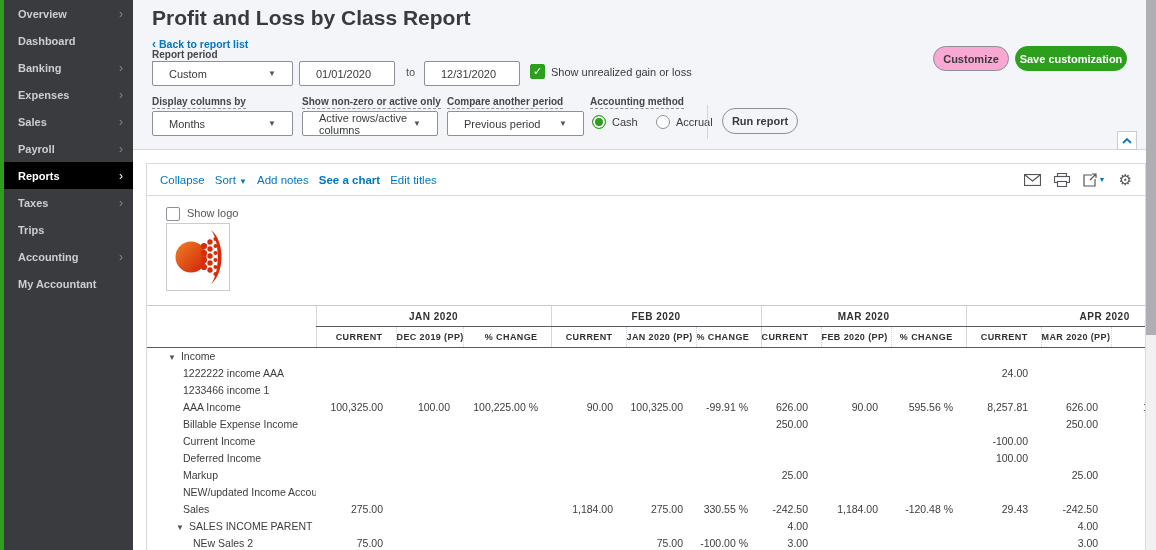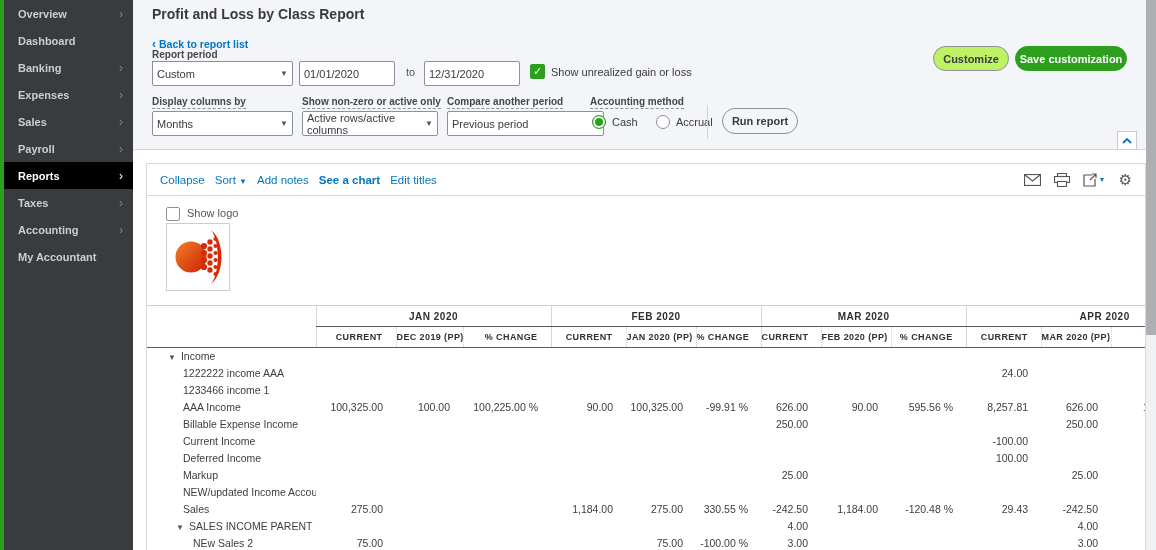--- a/index.html
+++ b/index.html
@@ -12,53 +12,53 @@
              background:#3a3b3f; border-left:4px solid #2ca01c; padding-top:0; }
   .side-item { height:27px; display:flex; align-items:center; padding:0 10px 0 14px;
                font-size:11px; font-weight:bold; color:#cbced3; cursor:pointer; }
   .side-item .chev { margin-left:auto; color:#85878c; font-size:12px; font-weight:normal; }
   .side-item.active { background:#000; color:#fff; }
   .side-item.active .chev { color:#fff; }
 
   
   .header { position:absolute; left:133px; top:0; width:1013px; height:150px;
             background:#f4f5f8; border-bottom:1px solid #d5d8dc; }
-  .page-title { position:absolute; left:19px; top:6px; font-size:14px; font-weight:bold; color:#393a3d; }
+  .page-title { position:absolute; left:19px; top:6px; font-size:21px; font-weight:bold; color:#393a3d; }
   .back-link { position:absolute; left:19px; top:37px; font-size:10.5px; font-weight:bold;
                color:#0077c5; cursor:pointer; }
   .back-link .arr { font-size:12px; margin-right:3px; }
   .dashed-label { font-size:10px; font-weight:bold; color:#45464b;
                   border-bottom:1px dashed #8d9096; padding-bottom:1px; display:inline-block; }
   .lbl-period { position:absolute; left:19px; top:49px; }
   .ctl { position:absolute; height:25px; background:#fff; border:1px solid #8d9096;
          border-radius:2px; font-size:11px; color:#393a3d; display:flex; align-items:center;
-         padding:0 4px; cursor:pointer; }
+         padding:0 16px; cursor:pointer; }
   .ctl .caret { margin-left:auto; font-size:8px; color:#53555a; }
   .sel-period { left:19px; top:61px; width:141px; }
   .inp-from   { left:166px; top:61px; width:96px; cursor:text; }
   .to-label   { position:absolute; left:273px; top:66px; font-size:11px; color:#53555a; }
   .inp-to     { left:291px; top:61px; width:96px; cursor:text; }
   .chk-row { position:absolute; left:397px; top:64px; display:flex; align-items:center; gap:6px; }
   .checkbox-on { width:15px; height:15px; background:#2ca01c; border:1px solid #2ca01c;
                  border-radius:2px; color:#fff; font-size:11px; line-height:13px;
                  text-align:center; cursor:pointer; }
   .chk-row .txt { font-size:11px; color:#393a3d; }
   .btn { border-radius:13px; font-size:11px; font-weight:bold; display:flex;
          align-items:center; justify-content:center; cursor:pointer; }
   .btn-customize { position:absolute; left:800px; top:46px; width:76px; height:25px;
-                   background:#bef264; border:1px solid #8d9096; color:#393a3d; }
+                   background:#f9a8d4; border:1px solid #8d9096; color:#393a3d; }
   .btn-save { position:absolute; left:882px; top:46px; width:112px; height:25px;
               background:#2ca01c; border:1px solid #2ca01c; color:#fff; }
   .lbl-cols    { position:absolute; left:19px;  top:96px; }
   .lbl-nonzero { position:absolute; left:169px; top:96px; }
   .lbl-compare { position:absolute; left:314px; top:96px; }
   .lbl-method  { position:absolute; left:457px; top:96px; }
   .sel-months  { left:19px;  top:111px; width:141px; }
   .sel-active  { left:169px; top:111px; width:136px; }
-  .sel-compare { left:314px; top:111px; width:157px; }
+  .sel-compare { left:314px; top:111px; width:137px; }
   .radio-row { position:absolute; top:115px; display:flex; align-items:center; gap:6px; cursor:pointer; }
   .r-cash { left:459px; } .r-accrual { left:523px; }
   .radio-on { width:14px; height:14px; border-radius:50%; background:#2ca01c;
               box-shadow:inset 0 0 0 2px #fff, inset 0 0 0 7px #2ca01c; border:1px solid #2ca01c; }
   .radio-off { width:14px; height:14px; border-radius:50%; background:#fff; border:1px solid #8d9096; }
   .radio-row .txt { font-size:11px; }
   .vdiv { position:absolute; left:574px; top:105px; width:1px; height:34px; background:#d0d3d7; }
   .btn-run { position:absolute; left:589px; top:108px; width:76px; height:26px;
              background:transparent; border:1px solid #8d9096; color:#393a3d; }
   .collapse-btn { position:absolute; left:984px; top:131px; width:20px; height:19px;
@@ -141,20 +141,23 @@
         <span>Payroll</span>
         <span class="chev">›</span>
       </div>
       <div class="side-item active">
         <span>Reports</span>
         <span class="chev">›</span>
       </div>
       <div class="side-item">
         <span>Taxes</span>
         <span class="chev">›</span>
+      </div>
+      <div class="side-item">
+        <span>Trips</span>
       </div>
       <div class="side-item">
         <span>Accounting</span>
         <span class="chev">›</span>
       </div>
       <div class="side-item">
         <span>My Accountant</span>
       </div>
     </nav>
 

